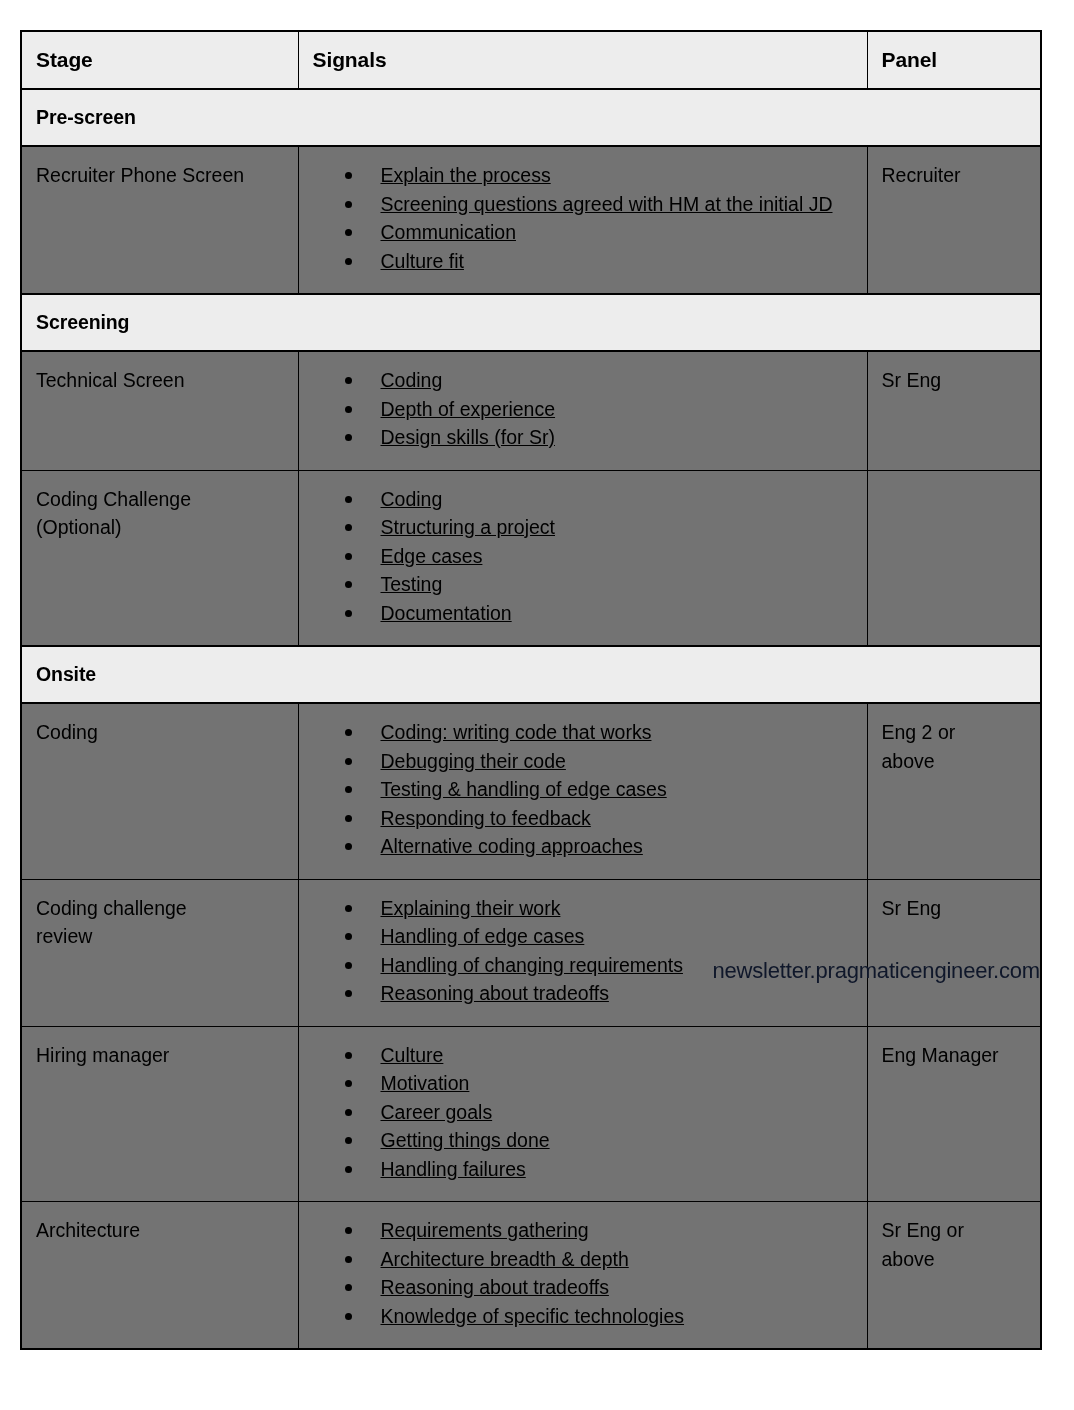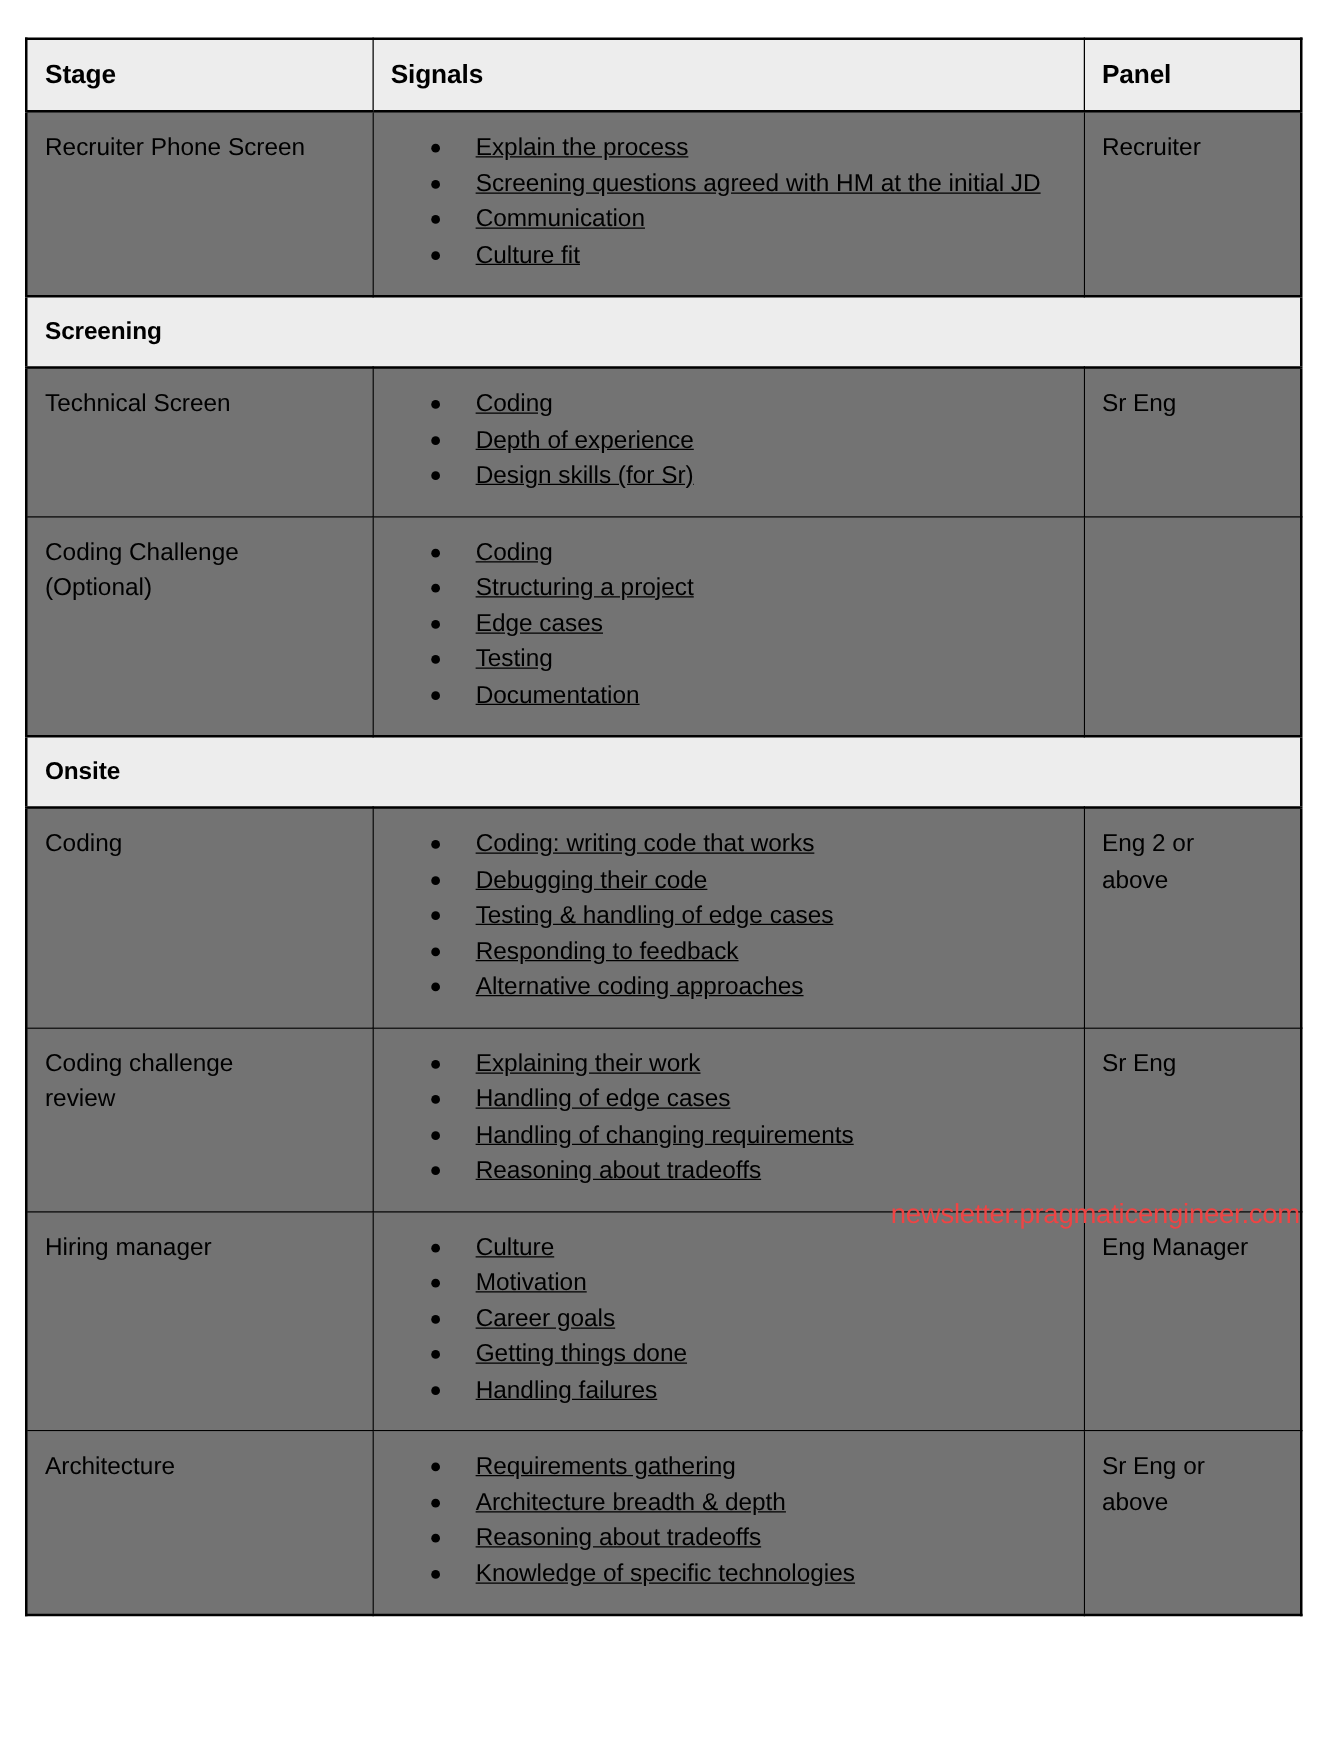--- a/index.html
+++ b/index.html
@@ -133,20 +133,23 @@
       <col class="col-panel">
     </colgroup>
     <thead>
       <tr class="header-row">
         <th>Stage</th>
         <th>Signals</th>
         <th>Panel</th>
       </tr>
     </thead>
     <tbody id="table-body">
+        <tr class="section-row">
+          <td colspan="3">Pre-screen</td>
+        </tr>
         <tr class="data-row">
           <td class="stage-cell">Recruiter Phone Screen</td>
           <td class="signals-cell">
             <ul class="signal-list">
               <li><span class="bullet-dot"></span><span>Explain the process</span></li>
               <li><span class="bullet-dot"></span><span>Screening questions agreed with HM at the initial JD</span></li>
               <li><span class="bullet-dot"></span><span>Communication</span></li>
               <li><span class="bullet-dot"></span><span>Culture fit</span></li>
             </ul>
           </td>
@@ -232,15 +235,15 @@
               <li><span class="bullet-dot"></span><span>Reasoning about tradeoffs</span></li>
               <li><span class="bullet-dot"></span><span>Knowledge of specific technologies</span></li>
             </ul>
           </td>
           <td class="panel-cell">Sr Eng or
 above</td>
         </tr>
       </tbody>
   </table>
 
-  <div class="footer-credit" style="color: #ef4444;">newsletter.pragmaticengineer.com</div>
+  <div class="footer-credit" style="color: #0f172a;">newsletter.pragmaticengineer.com</div>
 
 </div>
 
 </body></html>

